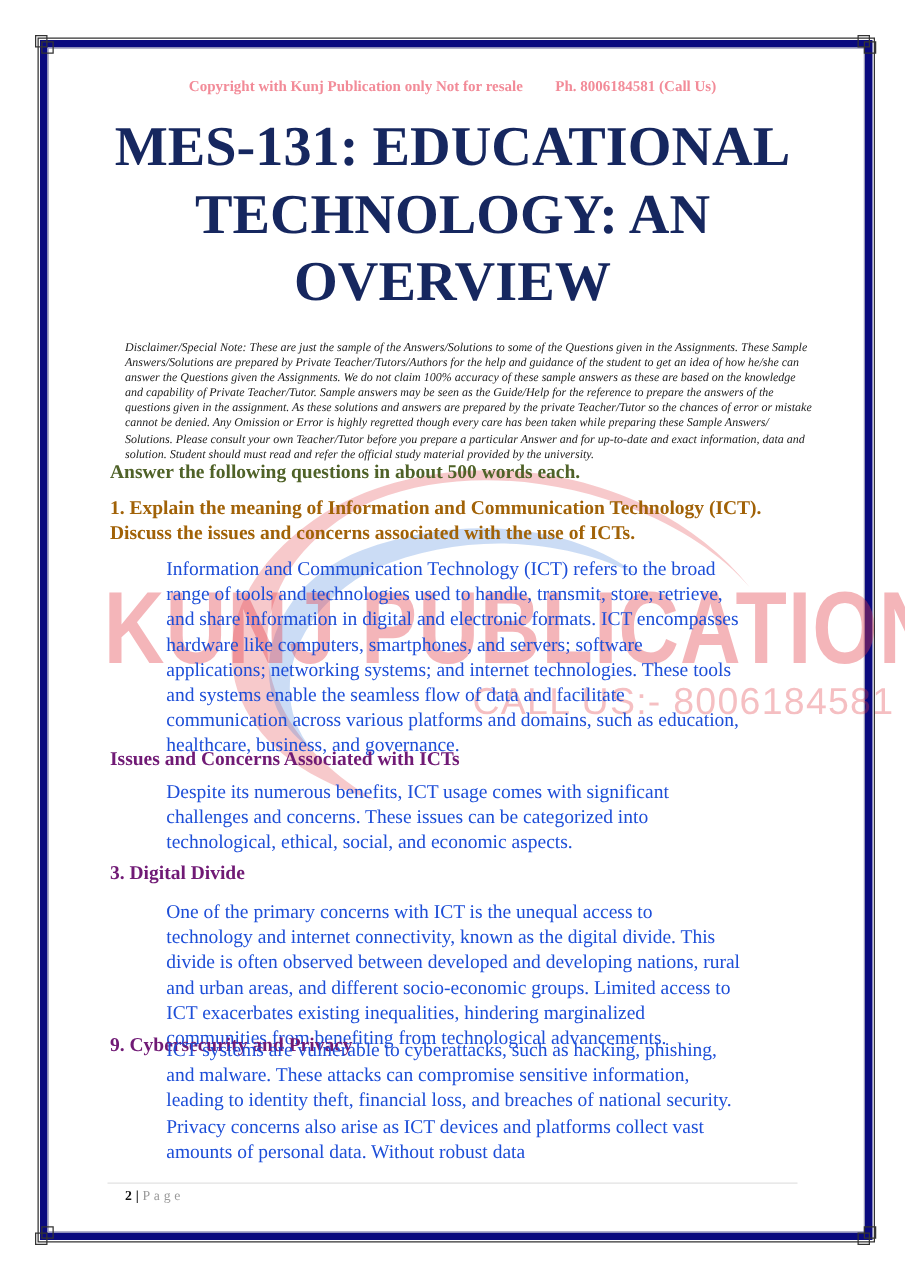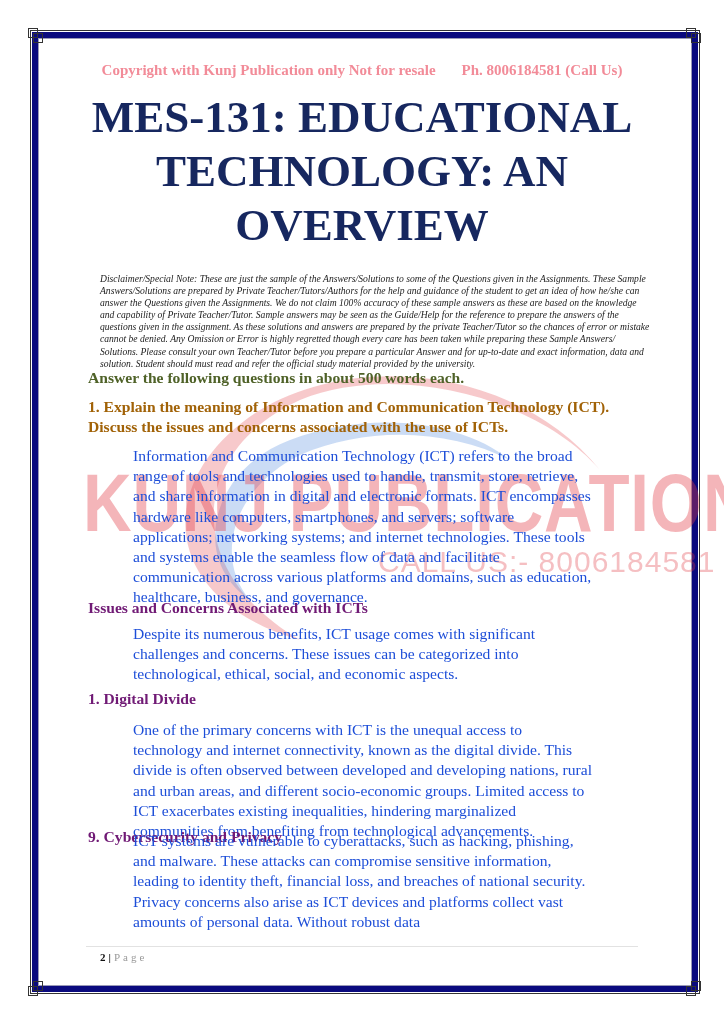--- a/index.html
+++ b/index.html
@@ -11,21 +11,21 @@
   .frame-inner { position: absolute; left: 38px; top: 38px; width: 654px; height: 948px; border: 1px solid #9a9ab8; box-sizing: border-box; }
   .corner { position: absolute; width: 10px; height: 10px; border: 1px solid #333; box-sizing: border-box; background: transparent; }
 
   
   .watermark { position: absolute; left: 0; top: 0; width: 724px; height: 1024px; pointer-events: none; z-index: 1; }
   .wm-text { position: absolute; left: 83px; top: 462px; width: 560px; font-family: "Liberation Sans", sans-serif; font-weight: bold; font-size: 82px; letter-spacing: 1px; color: rgba(226, 60, 70, 0.38); transform: scaleX(0.82); transform-origin: left top; white-space: nowrap; line-height: 1; }
   .wm-call { position: absolute; left: 378px; top: 545px; font-family: "Liberation Sans", sans-serif; font-size: 30px; color: rgba(226, 60, 70, 0.33); white-space: nowrap; letter-spacing: 1px; }
 
   .content { position: absolute; left: 0; top: 0; width: 724px; height: 1024px; z-index: 2; }
 
-  .copyright { position: absolute; top: 62px; left: 0; width: 724px; text-align: center; font-size: 15px; font-weight: bold; color: #f28b98; white-space: nowrap; }
+  .copyright { position: absolute; top: 62px; left: 0; width: 724px; text-align: center; font-size: 12px; font-weight: bold; color: #f28b98; white-space: nowrap; }
   .copyright span + span { margin-left: 26px; }
 
   .title { position: absolute; top: 90px; left: 60px; width: 604px; text-align: center; font-weight: bold; font-size: 45px; line-height: 54px; color: #16275f; margin: 0; }
 
   .disclaimer { position: absolute; top: 261px; left: 88px; width: 552px; font-style: italic; font-size: 9.6px; line-height: 12.1px; color: #222; margin: 12px; }
 
   .instr { position: absolute; top: 369px; left: 88px; font-weight: bold; font-size: 15.6px; color: #4f6228; margin: 0; white-space: nowrap; }
 
   .question { position: absolute; top: 397px; left: 88px; width: 560px; font-weight: bold; font-size: 15.6px; line-height: 20px; color: #a16207; margin: 0; }
 
@@ -74,21 +74,21 @@
   <p class="instr">Answer the following questions in about 500 words each.</p>
 
   <p class="question">1. Explain the meaning of Information and Communication Technology (ICT). Discuss the issues and concerns associated with the use of ICTs.</p>
 
   <p class="para" style="top:446px;">Information and Communication Technology (ICT) refers to the broad range of tools and technologies used to handle, transmit, store, retrieve, and share information in digital and electronic formats. ICT encompasses hardware like computers, smartphones, and servers; software applications; networking systems; and internet technologies. These tools and systems enable the seamless flow of data and facilitate communication across various platforms and domains, such as education, healthcare, business, and governance.</p>
 
   <p class="subhead" style="top:599px;">Issues and Concerns Associated with ICTs</p>
 
   <p class="para" style="top:624px;">Despite its numerous benefits, ICT usage comes with significant challenges and concerns. These issues can be categorized into technological, ethical, social, and economic aspects.</p>
 
-  <p class="subhead" style="top:690px;">1. Digital Divide</p>
+  <p class="subhead" style="top:690px;">3. Digital Divide</p>
 
   <p class="para" style="top:720px;">One of the primary concerns with ICT is the unequal access to technology and internet connectivity, known as the digital divide. This divide is often observed between developed and developing nations, rural and urban areas, and different socio-economic groups. Limited access to ICT exacerbates existing inequalities, hindering marginalized communities from benefiting from technological advancements.</p>
 
   <p class="subhead" style="top:828px;">9. Cybersecurity and Privacy</p>
 
   <p class="para" style="top:831px;">ICT systems are vulnerable to cyberattacks, such as hacking, phishing, and malware. These attacks can compromise sensitive information, leading to identity theft, financial loss, and breaches of national security. Privacy concerns also arise as ICT devices and platforms collect vast amounts of personal data. Without robust data</p>
 
   <div class="footer-rule"></div>
   <div class="footer">
     <span class="num">2</span><span class="bar">|</span><span class="pg">Page</span>

